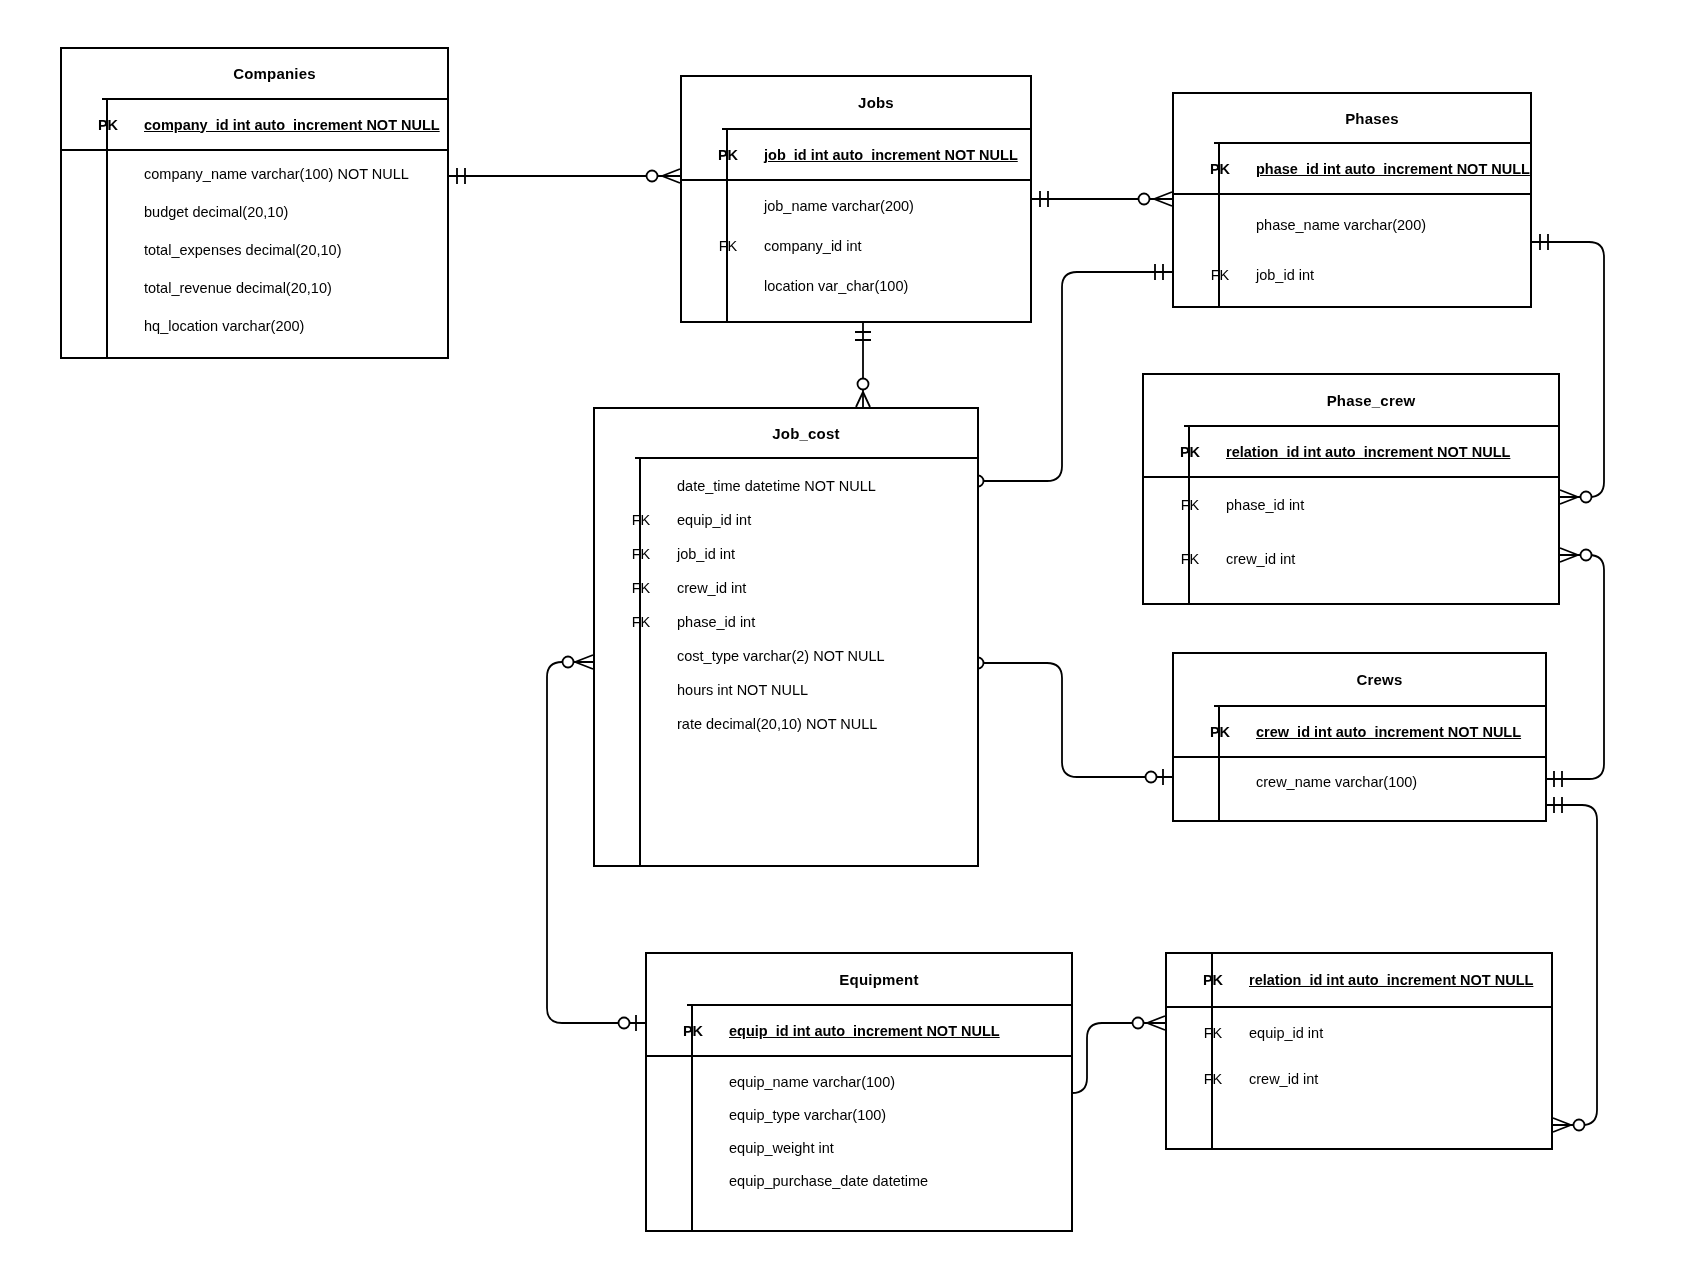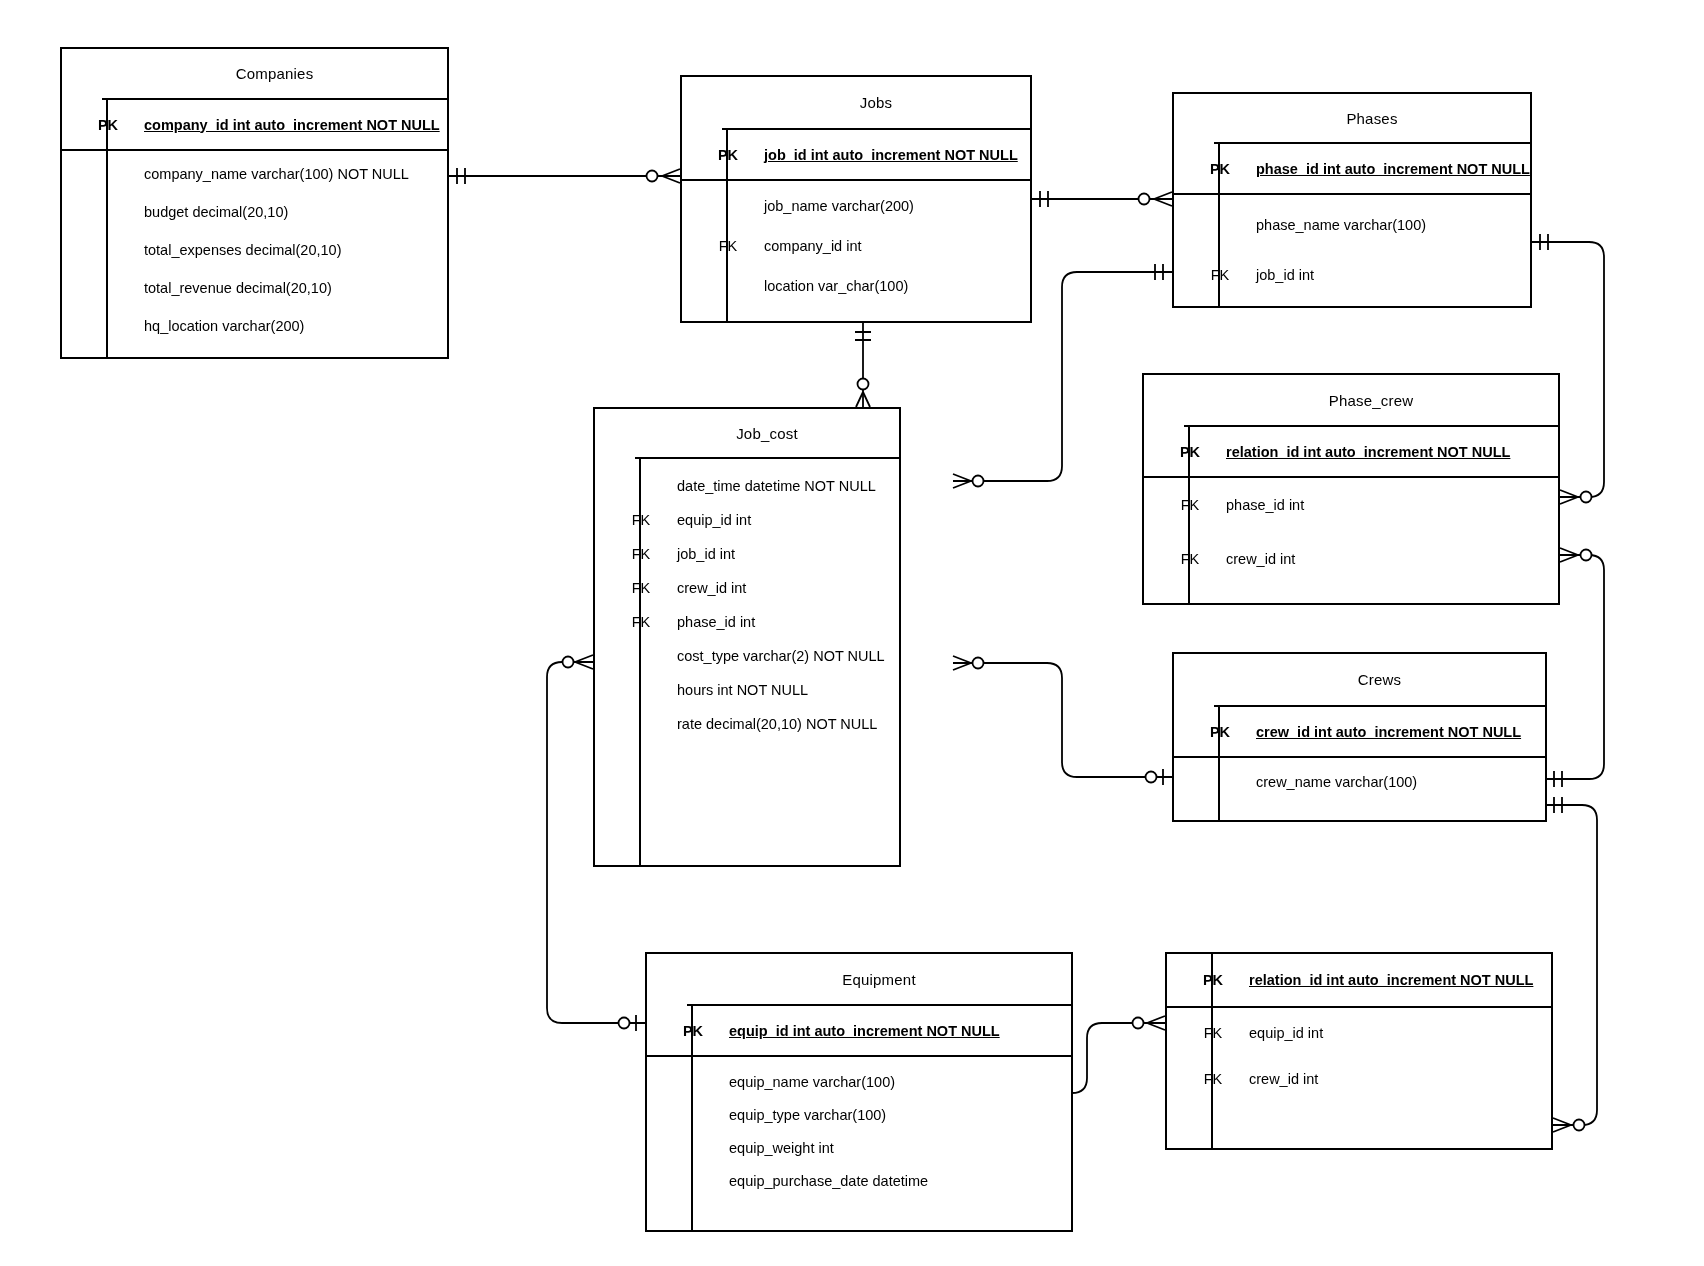--- a/index.html
+++ b/index.html
@@ -12,21 +12,21 @@
   .mark { fill:none; stroke:#000; stroke-width:1.8px; }
   .mark-circle { fill:#fff; stroke:#000; stroke-width:1.8px; }
 
   .entity {
     position:absolute; border:2px solid #000; background:#fff;
     box-sizing:border-box; display:flex; flex-direction:column;
   }
   .title {
     flex:0 0 auto; border-bottom:2px solid #000;
     display:flex; align-items:center; justify-content:center;
-    font-weight:normal; font-size:15px; letter-spacing:.2px;margin-left:40px;
+    font-weight:bold; font-size:15px; letter-spacing:.2px;margin-left:40px;
   }
   .body { position:relative; flex:1 1 auto; overflow:hidden; }
   .body::before {
     content:""; position:absolute; left:44px; top:0; bottom:0;
     border-left:2px solid #000;
   }
   .rows { position:relative; }
   .row { display:flex; align-items:center; height:38px;padding-left:24px; }
   .row .key { flex:0 0 44px; text-align:center; font-size:14.5px; }
   .row .field { padding-left:14px; font-size:14.5px; white-space:nowrap; }
@@ -189,21 +189,21 @@
   <section class="entity" data-entity="phases" style="left:1172px;top:92px;width:360px;height:216px">
     <header class="title" style="height:48px">Phases</header>
     <div class="body">
         <div class="rows">
           <div class="row pk">
             <span class="key">PK</span>
             <span class="field">phase_id int auto_increment NOT NULL</span>
           </div>
           <div class="row">
             <span class="key"></span>
-            <span class="field">phase_name varchar(100)</span>
+            <span class="field">phase_name varchar(200)</span>
           </div>
           <div class="row">
             <span class="key">FK</span>
             <span class="field">job_id int</span>
           </div>
         </div>
       </div>
   </section>
 
   <section class="entity" data-entity="phase_crew" style="left:1142px;top:373px;width:418px;height:232px">
@@ -219,21 +219,21 @@
             <span class="field">phase_id int</span>
           </div>
           <div class="row">
             <span class="key">FK</span>
             <span class="field">crew_id int</span>
           </div>
         </div>
       </div>
   </section>
 
-  <section class="entity" data-entity="job_cost" style="left:593px;top:407px;width:308px;height:460px">
+  <section class="entity" data-entity="job_cost" style="left:593px;top:407px;width:386px;height:460px">
     <header class="title" style="height:48px">Job_cost</header>
     <div class="body">
         <div class="rows">
           <div class="row">
             <span class="key"></span>
             <span class="field">date_time datetime NOT NULL</span>
           </div>
           <div class="row">
             <span class="key">FK</span>
             <span class="field">equip_id int</span>

